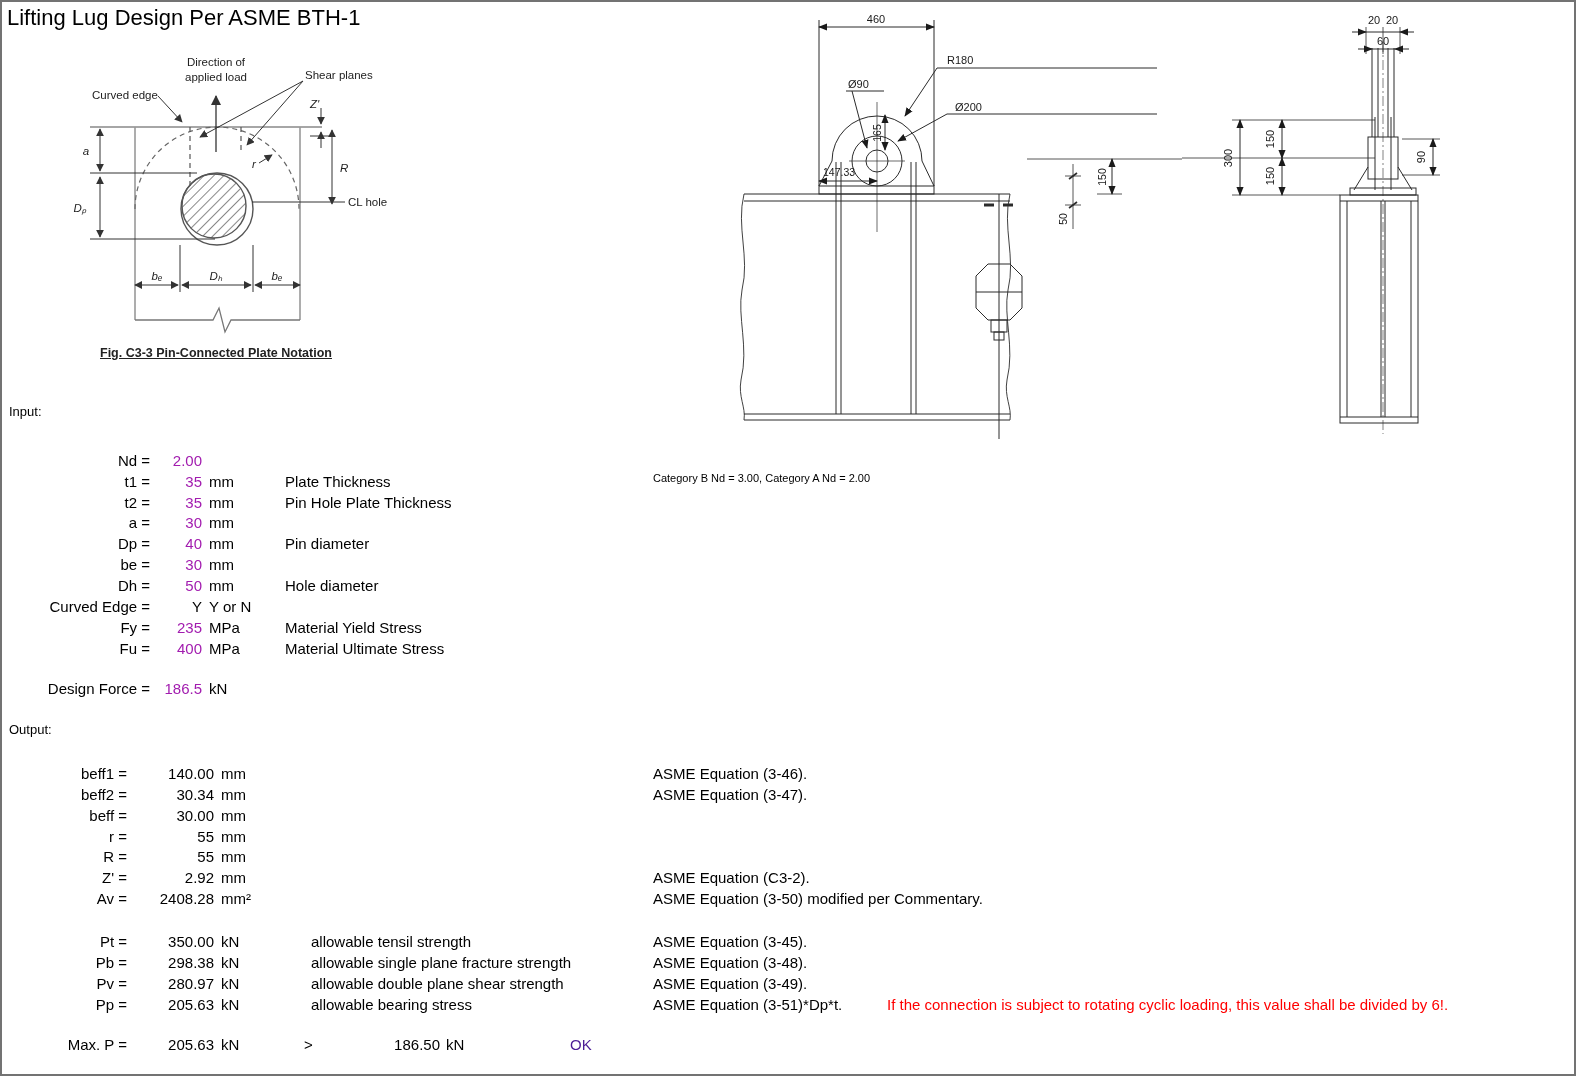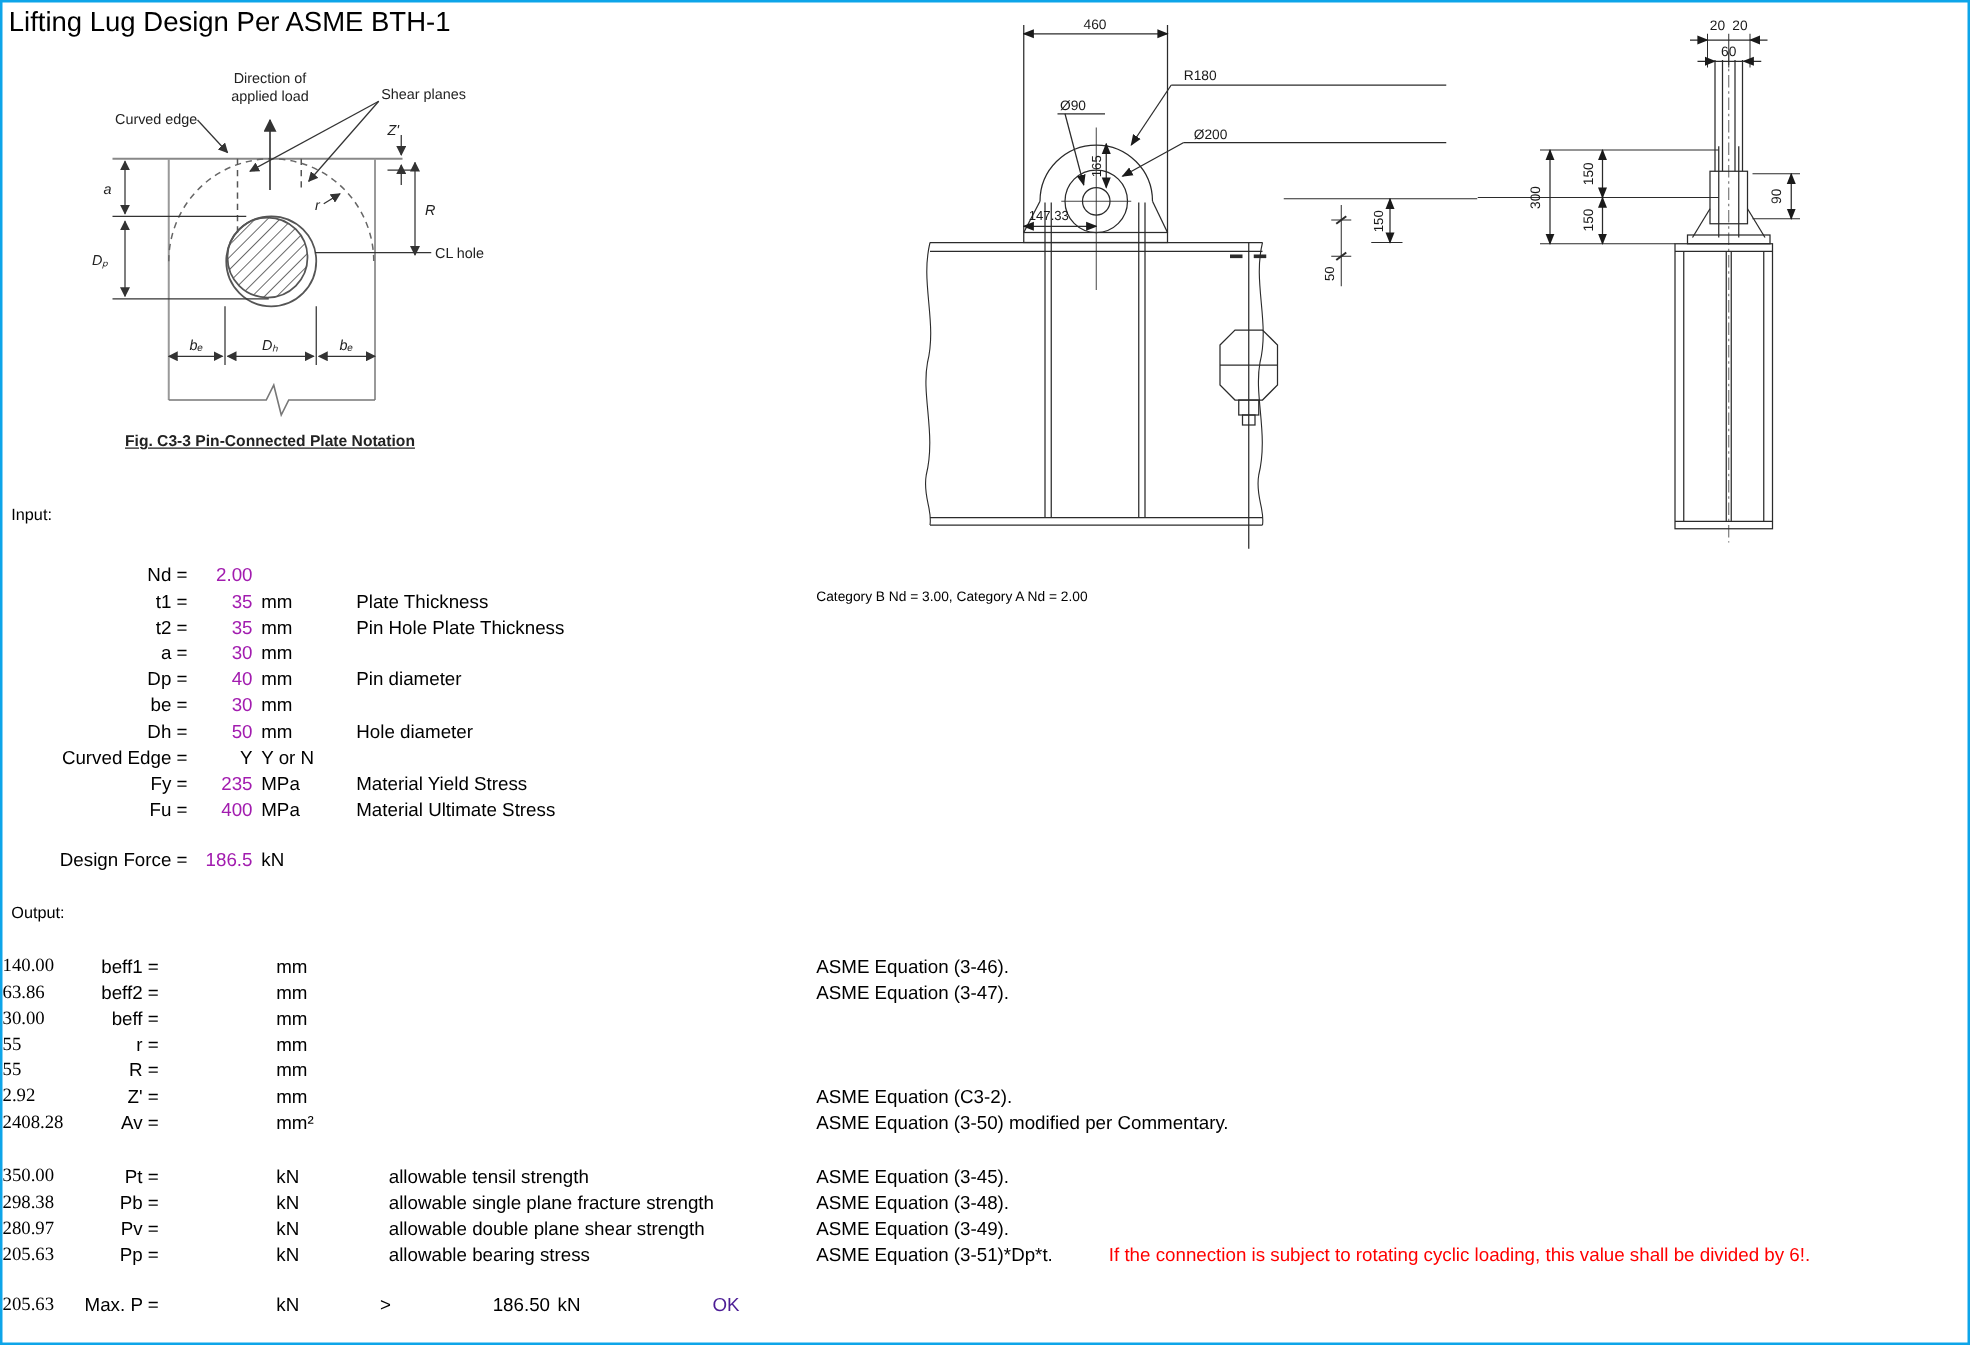--- a/index.html
+++ b/index.html
@@ -1,30 +1,30 @@
 <!DOCTYPE html>
 <html><head>
 <meta charset="utf-8">
 <style>
   html,body{margin:0;padding:0;background:#e8e8e8;}
   .sheet{position:relative;width:1576px;height:1076px;background:#ffffff;
-         border:2px solid #0ea5e9;box-sizing:border-box;overflow:hidden;
+         border:2px solid #737373;box-sizing:border-box;overflow:hidden;
          font-family:"Liberation Sans",sans-serif;color:#000;}
   .title{position:absolute;left:5px;top:3px;font-size:22px;letter-spacing:0px;}
   .heading{position:absolute;left:7px;font-size:13px;font-weight:normal;}
   .row{position:absolute;left:0;height:20px;font-size:15px;white-space:nowrap;}
   .cell{position:absolute;top:0;white-space:nowrap;}
   
   .i-label{left:0;width:148px;text-align:right;}
   .i-value{left:0;width:200px;text-align:right;}
   .i-unit{left:207px;}
   .i-desc{left:283px;}
   
   .o-label{left:0;width:125px;text-align:right;}
-  .o-value{left:0;width:212px;text-align:left;font-family:Liberation Serif, serif;}
+  .o-value{left:0;width:212px;text-align:right;}
   .o-unit{left:219px;}
   .o-desc{left:309px;}
   .o-note{left:651px;}
   .o-warn{left:885px;color:#ff0000;}
   .red{color:#a21caf;}
   .blue{color:#4c1d95;}
   .cat-note{position:absolute;left:651px;top:470px;font-size:11px;}
   .comp{left:302px;}
   .dval{left:380px;width:58px;text-align:right;}
   .dunit{left:444px;}
@@ -314,21 +314,21 @@
   <div class="heading" style="top:720px;">Output:</div>
 
   <div class="row" style="top:763px;">
     <span class="cell o-label">beff1 =</span>
     <span class="cell o-value">140.00</span>
     <span class="cell o-unit">mm</span>
     <span class="cell o-note">ASME Equation (3-46).</span>
   </div>
   <div class="row" style="top:784px;">
     <span class="cell o-label">beff2 =</span>
-    <span class="cell o-value">63.86</span>
+    <span class="cell o-value">30.34</span>
     <span class="cell o-unit">mm</span>
     <span class="cell o-note">ASME Equation (3-47).</span>
   </div>
   <div class="row" style="top:805px;">
     <span class="cell o-label">beff =</span>
     <span class="cell o-value">30.00</span>
     <span class="cell o-unit">mm</span>
   </div>
   <div class="row" style="top:826px;">
     <span class="cell o-label">r =</span>

